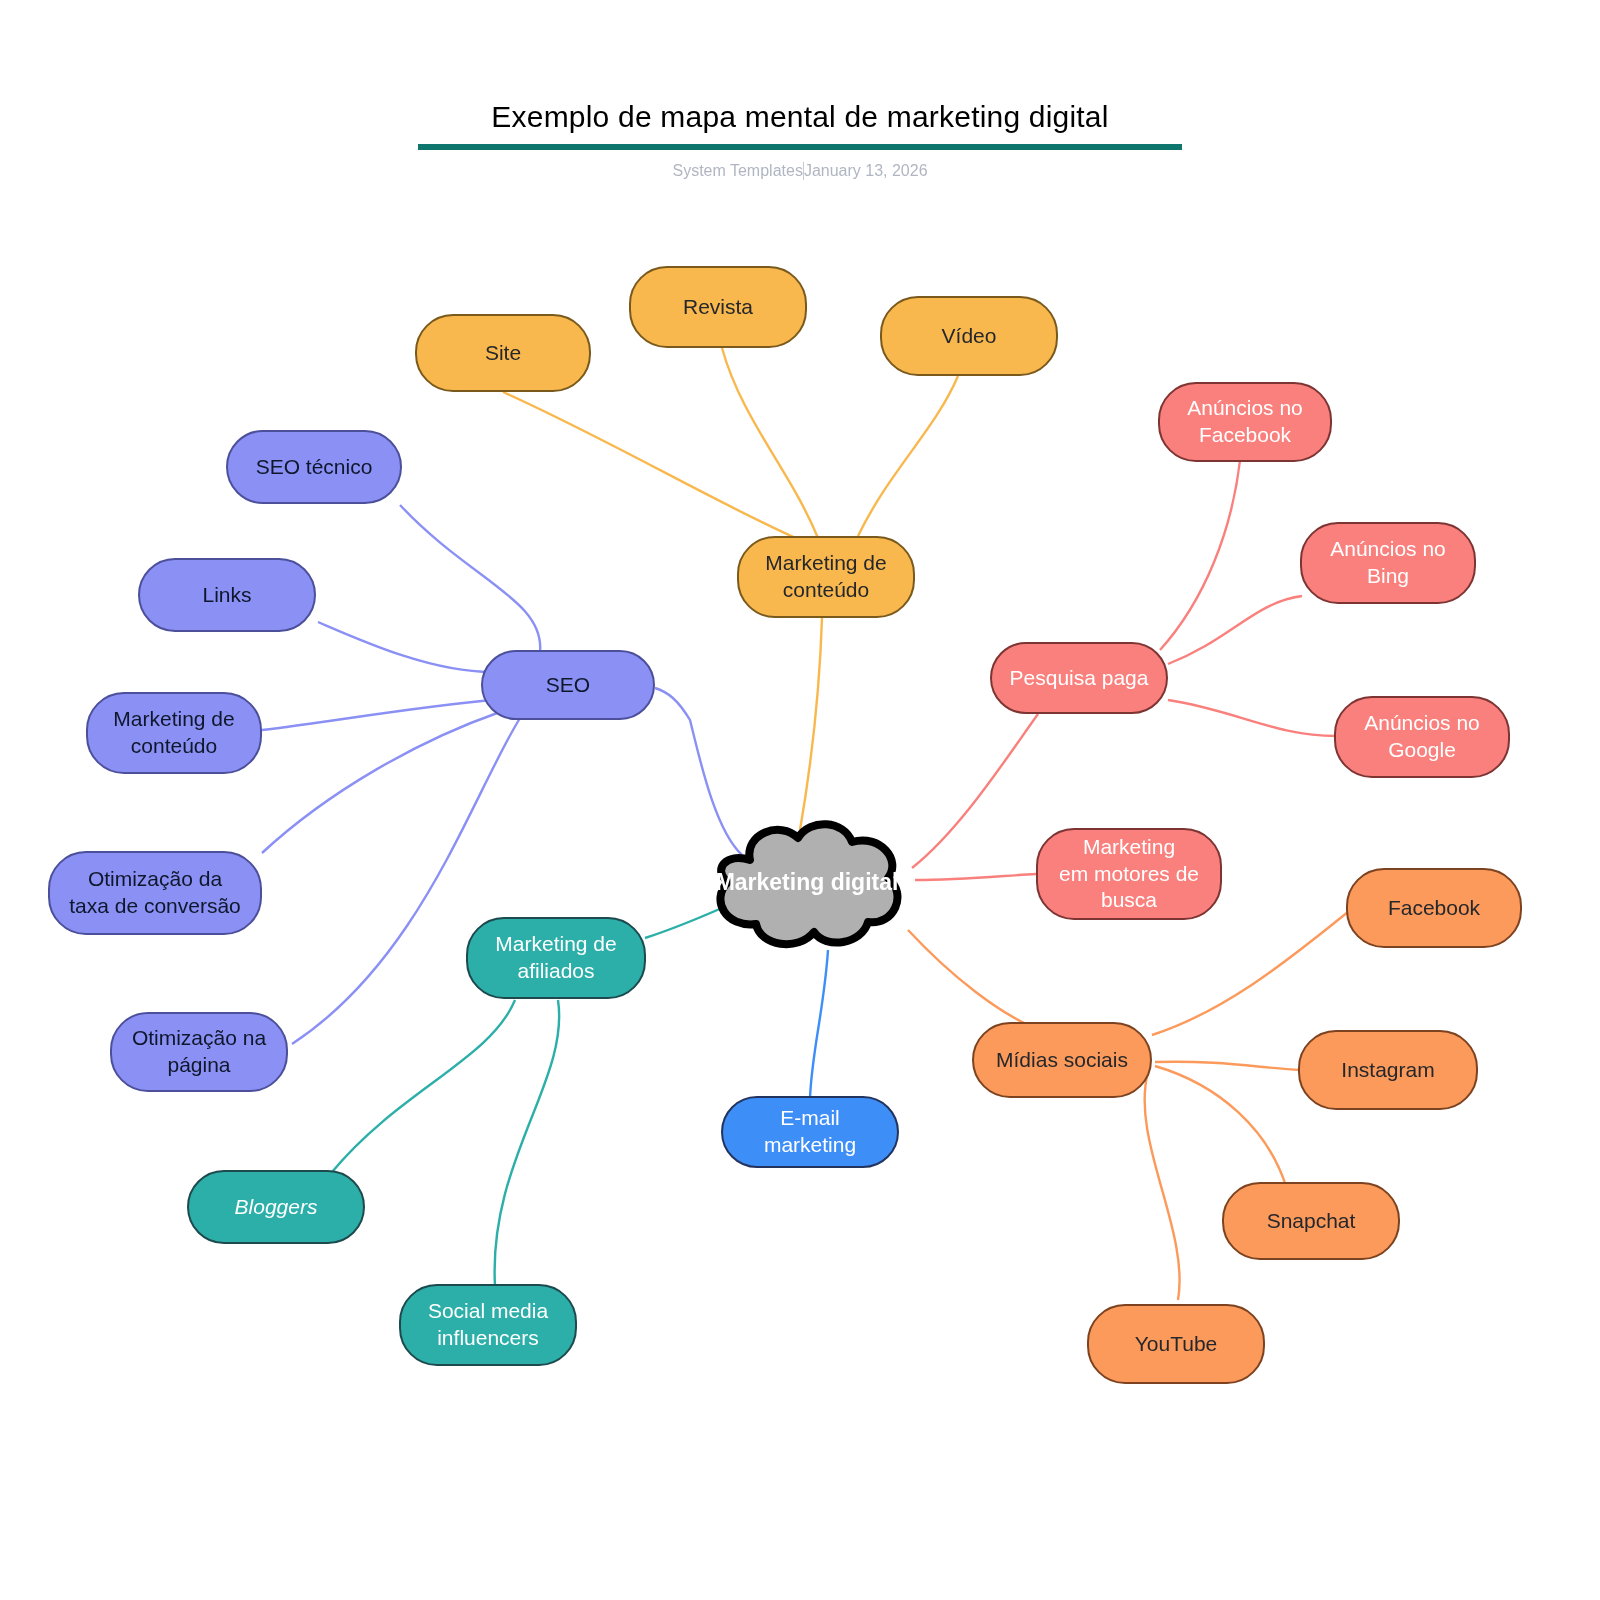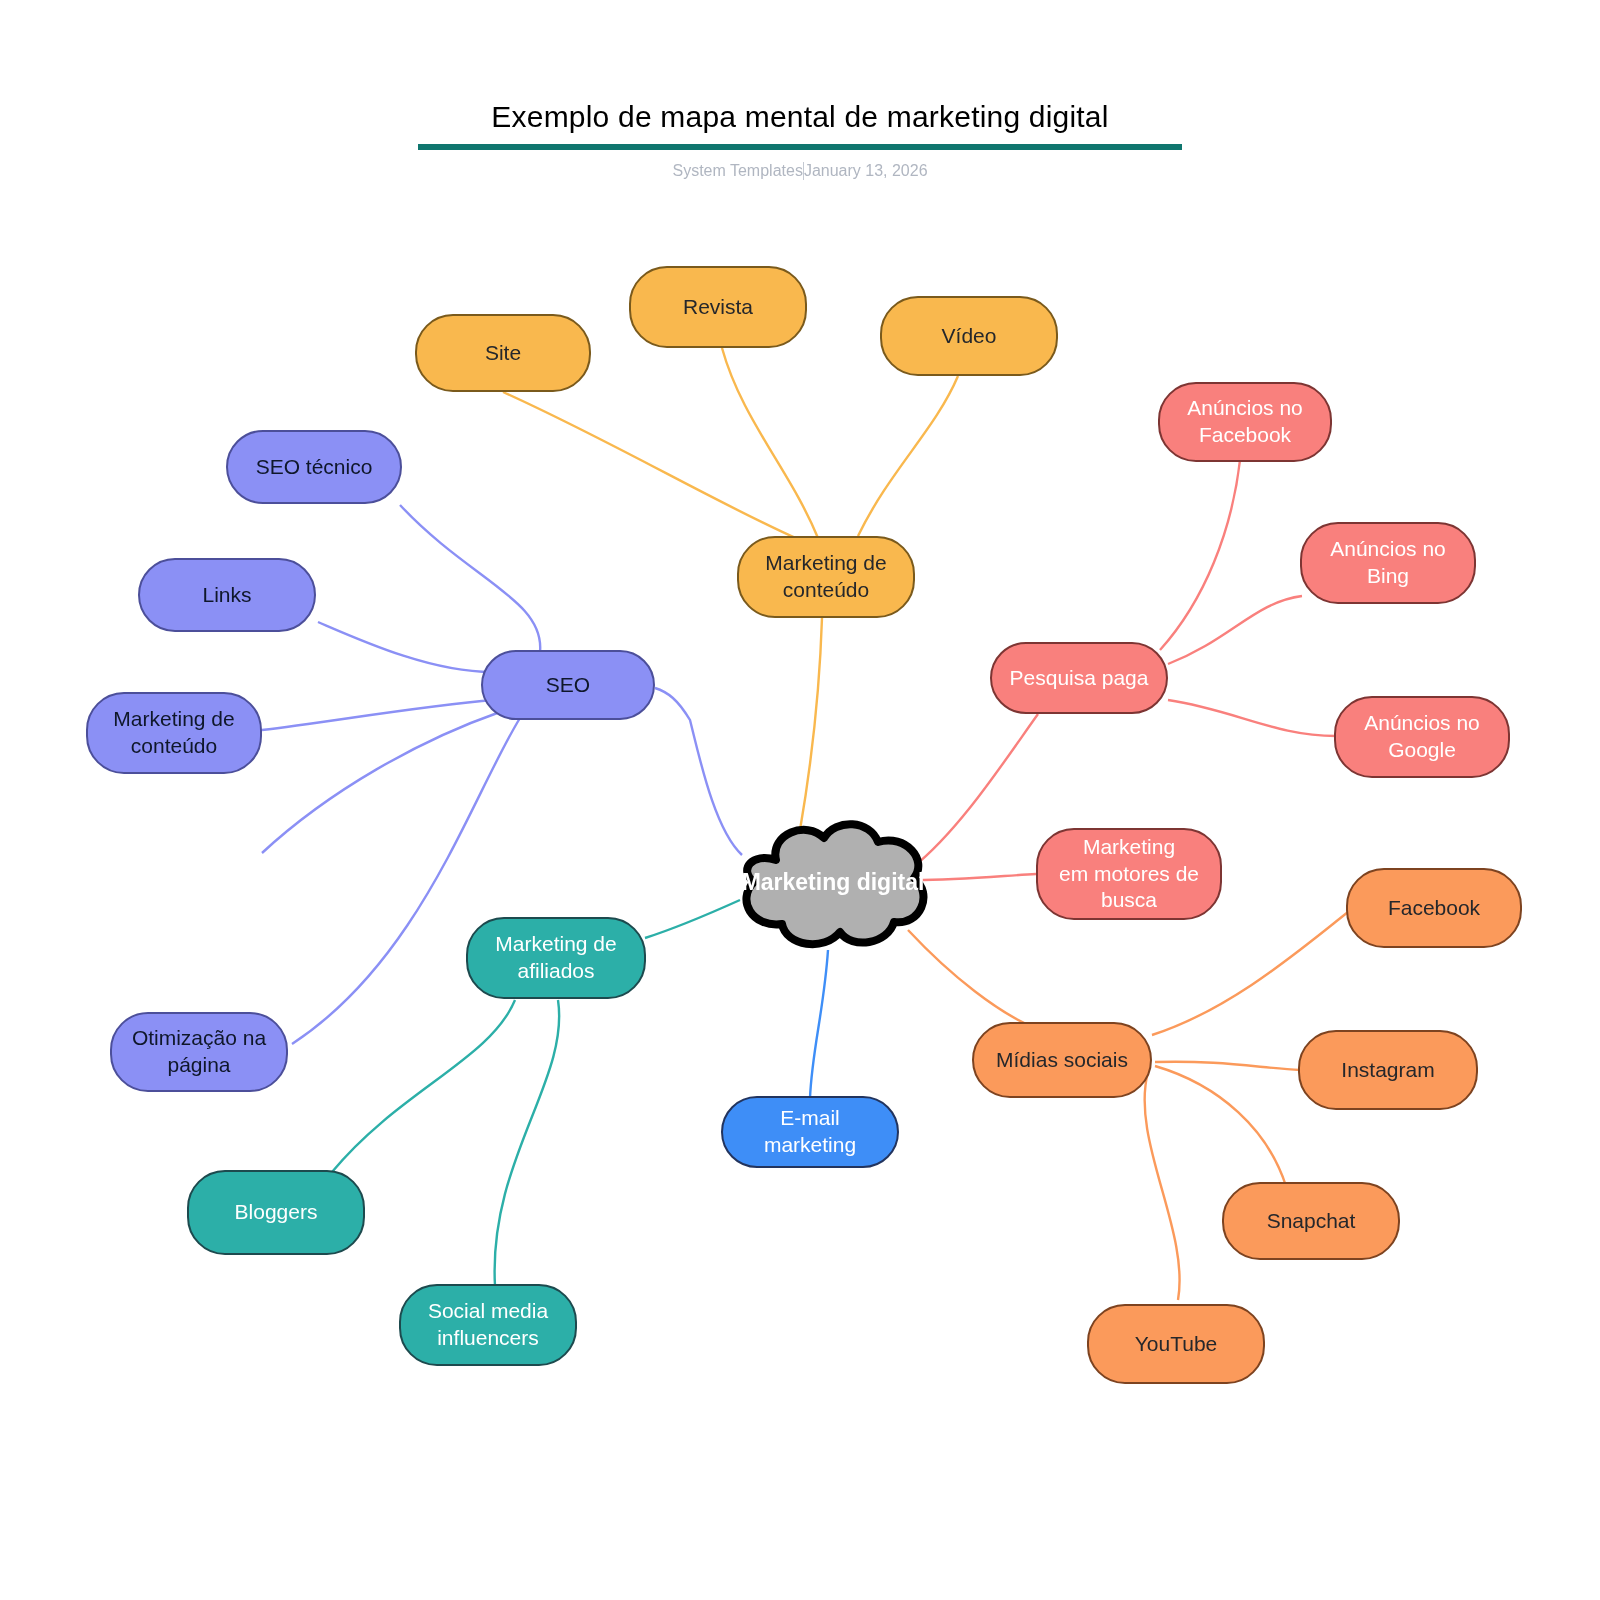--- a/index.html
+++ b/index.html
@@ -82,21 +82,21 @@
   .c-blue   { background:#8b90f5; border-color:#4c4f9a; color:#0f172a; }
   .c-yellow { background:#f9b84e; border-color:#7a5a1c; color:#25272b; }
   .c-red    { background:#f9807d; border-color:#7d3533; color:#ffffff; }
   .c-orange { background:#fb9a5b; border-color:#7d4320; color:#25272b; }
   .c-teal   { background:#2cafa8; border-color:#1d4a4e; color:#ffffff; }
   .c-skyblue{ background:#3e8ef7; border-color:#22345e; color:#ffffff; }
 
   
   #cloud-wrap {
     position: absolute;
-    left: 728px;
+    left: 702px;
     top: 812px;
     width: 210px;
     height: 140px;
   }
   #cloud-label {
     position: absolute;
     left: 0; top: 0;
     width: 210px; height: 140px;
     display: flex;
     flex-direction: column;
@@ -198,20 +198,24 @@
 
   <div class="node c-blue" style="left:138px; top:558px; width:178px; height:74px;">
     <span>Links</span>
   </div>
 
   <div class="node c-blue" style="left:86px; top:692px; width:176px; height:82px;">
     <span>Marketing de
 conteúdo</span>
   </div>
 
+  <div class="node c-blue" style="left:48px; top:851px; width:214px; height:84px;">
+    <span>Otimização da
+taxa de conversão</span>
+  </div>
 
   <div class="node c-blue" style="left:110px; top:1012px; width:178px; height:80px;">
     <span>Otimização na
 página</span>
   </div>
 
   <div class="node c-blue" style="left:481px; top:650px; width:174px; height:70px;">
     <span>SEO</span>
   </div>
 
@@ -258,21 +262,21 @@
 
   <div class="node c-orange" style="left:972px; top:1022px; width:180px; height:76px;">
     <span>Mídias sociais</span>
   </div>
 
   <div class="node c-teal" style="left:466px; top:917px; width:180px; height:82px;">
     <span>Marketing de
 afiliados</span>
   </div>
 
-  <div class="node c-teal" style="left:187px; top:1170px; width:178px; height:85px;">
+  <div class="node c-teal" style="left:187px; top:1170px; width:178px; height:74px;font-style:italic;">
     <span>Bloggers</span>
   </div>
 
   <div class="node c-teal" style="left:399px; top:1284px; width:178px; height:82px;">
     <span>Social media
 influencers</span>
   </div>
 
   <div class="node c-skyblue" style="left:721px; top:1096px; width:178px; height:72px;">
     <span>E-mail

